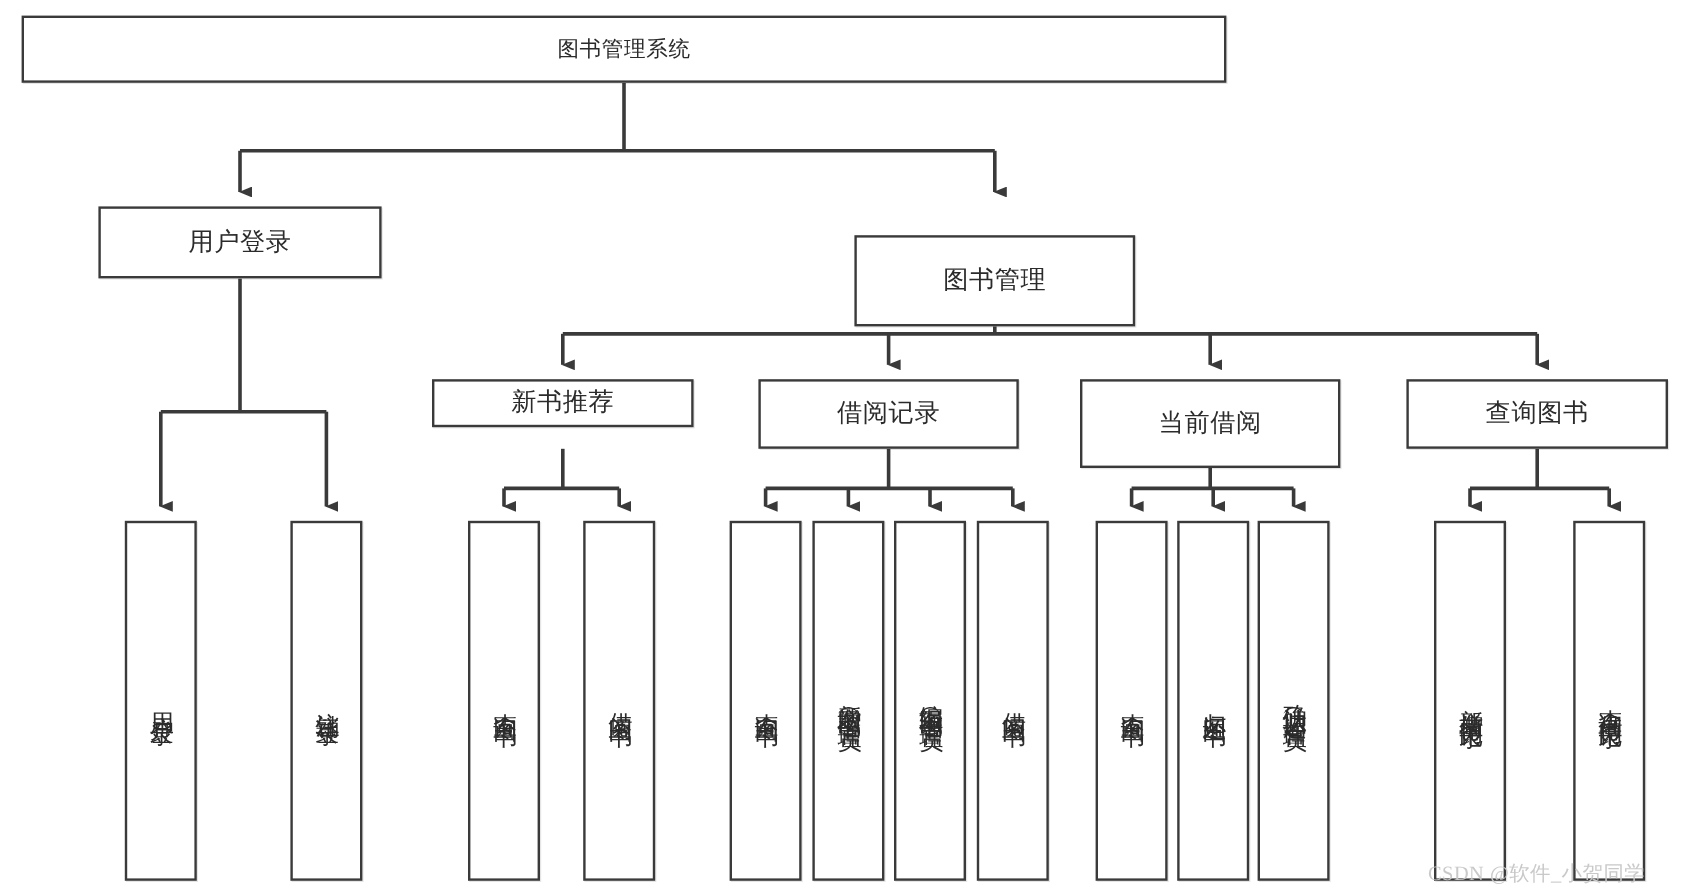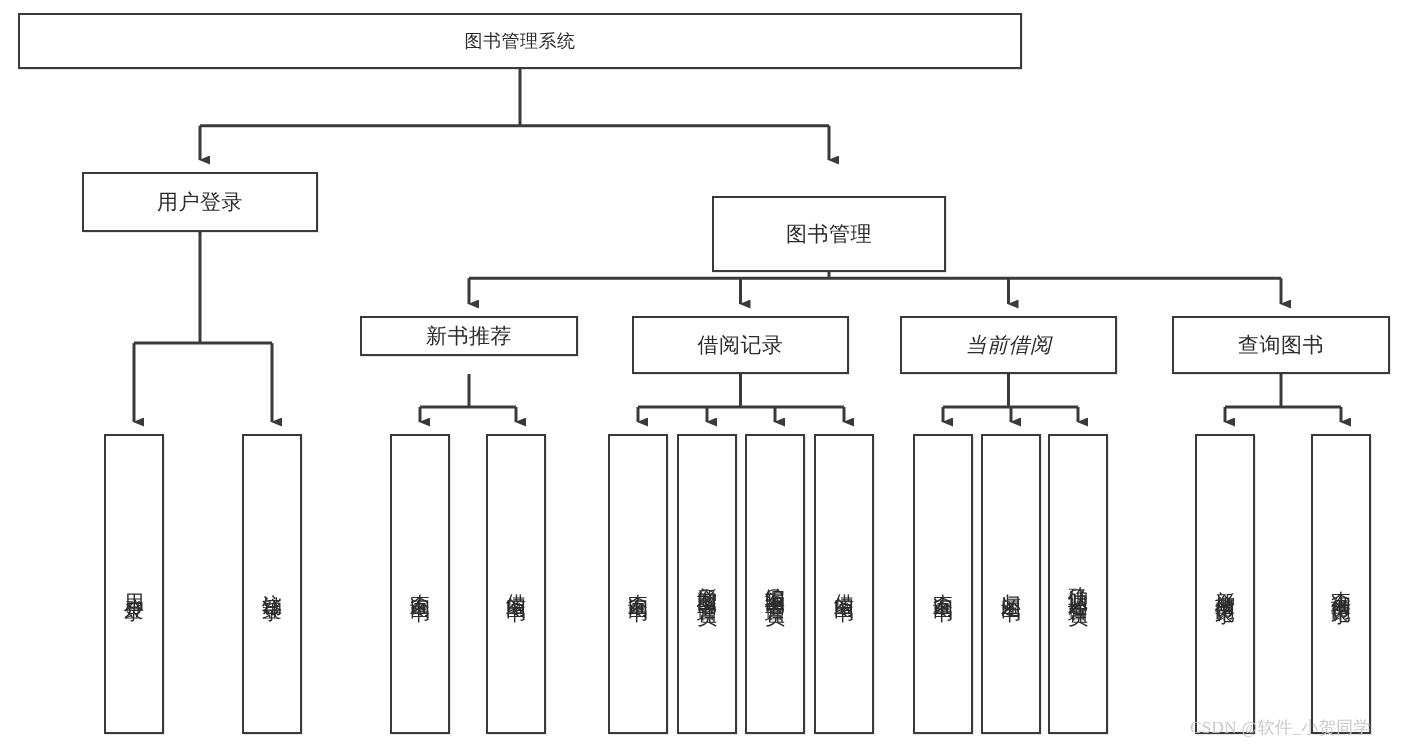--- a/index.html
+++ b/index.html
@@ -117,21 +117,21 @@
       </div>
       <div class="node" style="left: 712px; top: 172px; width: 234px; height: 76px; margin-top: 24px;">
         <span class="node-label">图书管理</span>
       </div>
       <div class="node" style="left: 360px; top: 316px; width: 218px; height: 40px;">
         <span class="node-label">新书推荐</span>
       </div>
       <div class="node" style="left: 632px; top: 316px; width: 217px; height: 58px;">
         <span class="node-label">借阅记录</span>
       </div>
-      <div class="node" style="left: 900px; top: 316px; width: 217px; height: 58px; font-style: italic;">
+      <div class="node" style="left: 900px; top: 316px; width: 217px; height: 74px;">
         <span class="node-label">当前借阅</span>
       </div>
       <div class="node" style="left: 1172px; top: 316px; width: 218px; height: 58px;">
         <span class="node-label">查询图书</span>
       </div>
       <div class="node vertical" style="left: 104px; top: 434px; width: 60px; height: 300px;">
         <span class="node-label">用户登录</span>
       </div>
       <div class="node vertical" style="left: 242px; top: 434px; width: 60px; height: 300px;">
         <span class="node-label">注销登录</span>

